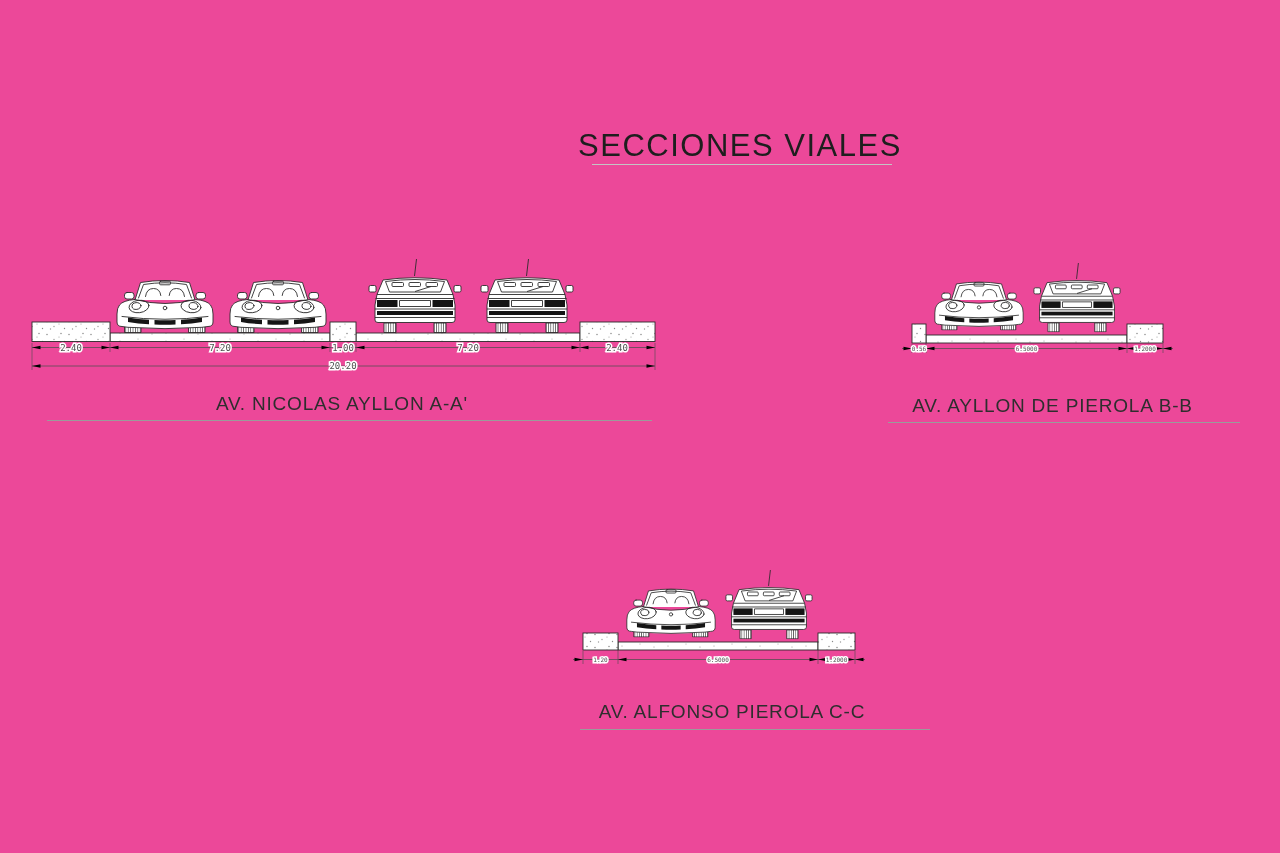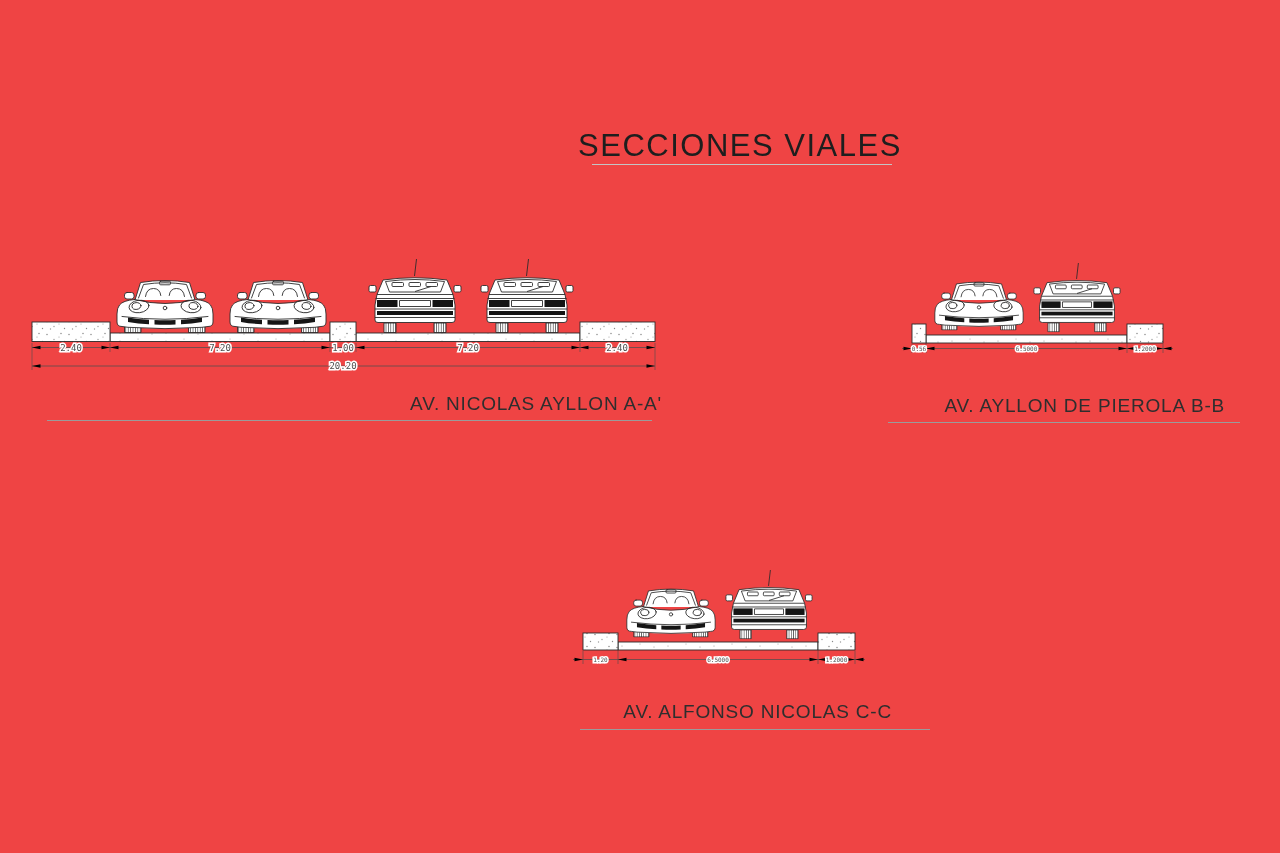--- a/index.html
+++ b/index.html
@@ -1,31 +1,31 @@
 <!DOCTYPE html>
 <html><head>
 <meta charset="utf-8">
 <style>
   * { margin:0; padding:0; box-sizing:border-box; }
   html,body { background:#ffffff; }
   .canvas {
-    position:relative; width:1280px; height:853px; background:#ef4444;
+    position:relative; width:1280px; height:853px; background:#ec4899;
     font-family:"Liberation Sans", sans-serif; overflow:hidden;
   }
   .main-title {
     position:absolute; left:560px; top:128px; width:360px;
     text-align:center; font-size:31px; font-weight:400; letter-spacing:1.5px;
     color:#1e1e1e; white-space:nowrap;
   }
   .title-underline {
     position:absolute; left:592px; top:164px; width:300px; height:1px;
     background:#c4c4c4;
   }
   .sec-label {
-    position:absolute; text-align:right; font-size:19px; letter-spacing:0.8px;
+    position:absolute; text-align:center; font-size:19px; letter-spacing:0.8px;
     color:#2e2e2e; white-space:nowrap;
   }
   .sec-underline { position:absolute; height:1px; background:#9b9b9b; }
   svg.sec-art { position:absolute; overflow:visible; }
   .dimtext {
     font-family:"DejaVu Sans Mono", monospace; fill:#4f4f4f;
     paint-order:stroke; stroke:#ffffff; stroke-width:3px;
     text-anchor:middle;
   }
   .dimline  { stroke:#4f4f4f; stroke-width:0.75; }
@@ -208,16 +208,16 @@
         <use href="#ar-l" x="48" y="106.5"></use>
       <use href="#ar-r" x="248" y="106.5"></use>
         <use href="#ar-l" x="248" y="106.5"></use>
       <use href="#ar-r" x="285" y="106.5"></use>
         <use href="#ar-l" x="285" y="106.5"></use>
       <text class="dimtext" x="30.5" y="108.8" font-size="6">1.20</text>
       <text class="dimtext" x="148" y="108.8" font-size="6">6.5000</text>
       <text class="dimtext" x="266.5" y="108.8" font-size="6">1.2000</text>
     </g>
   </svg>
-  <div class="sec-label" style="left:572px; top:701px; width:320px">AV. ALFONSO NICOLAS C-C</div>
+  <div class="sec-label" style="left:572px; top:701px; width:320px">AV. ALFONSO PIEROLA C-C</div>
   <div class="sec-underline" style="left:580px; top:729px; width:350px"></div>
 
 </div>
 
 </body></html>

